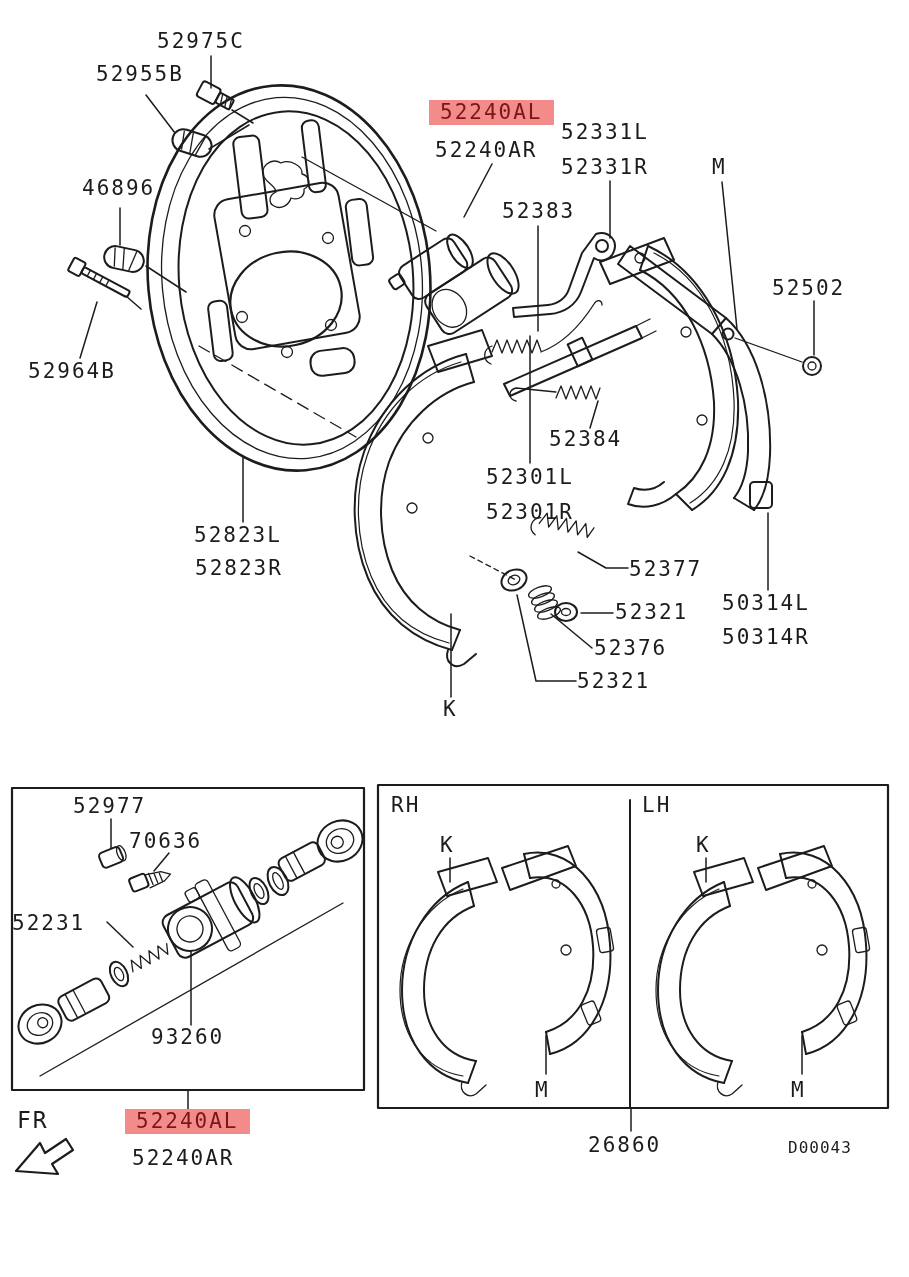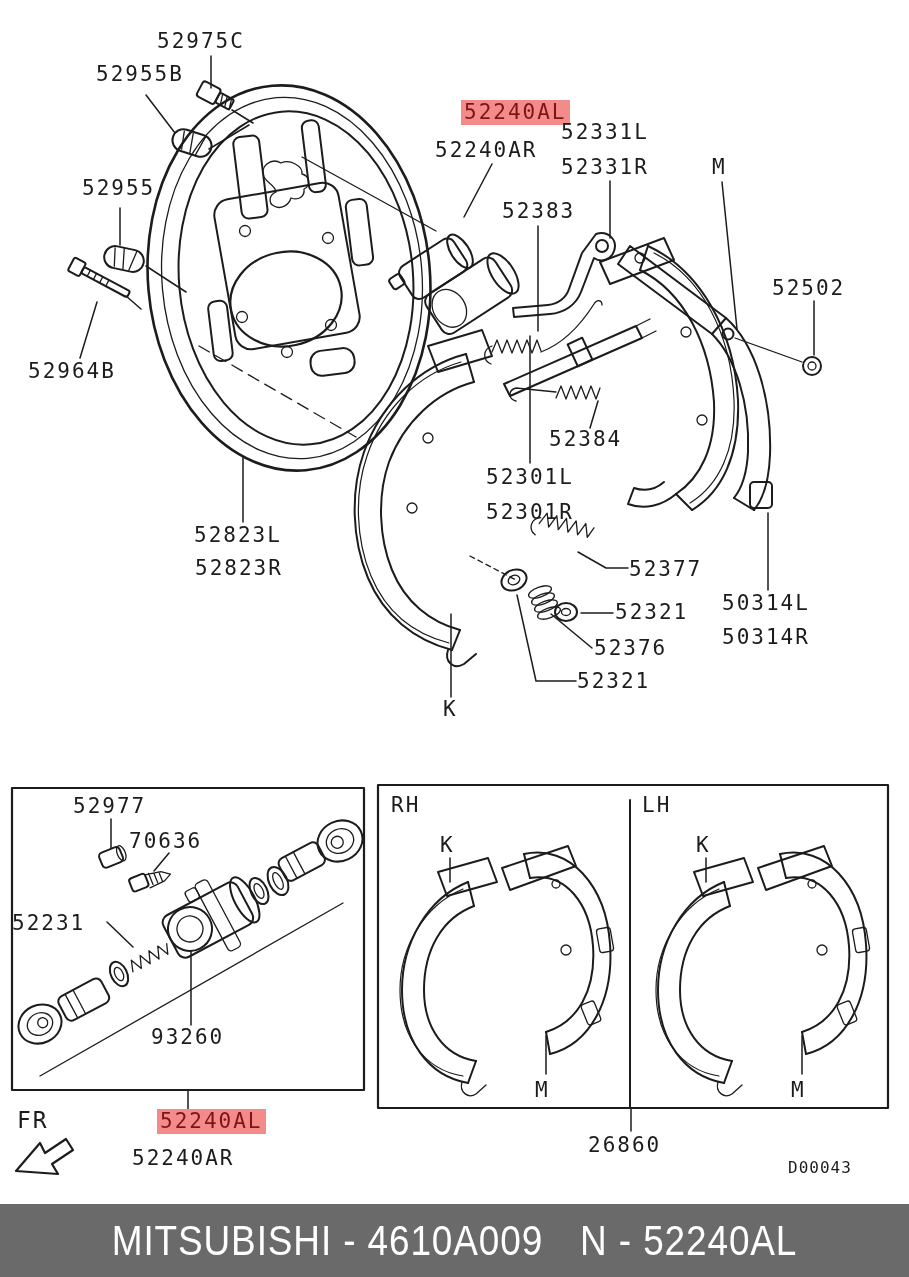--- a/index.html
+++ b/index.html
@@ -13,23 +13,23 @@
   svg.art{position:absolute;left:0;top:0;color:var(--ink);}
   .art path,.art rect,.art line,.art ellipse,.art circle,.art polygon{
     fill:none;stroke:currentColor;stroke-width:2;stroke-linecap:round;stroke-linejoin:round;}
   .art .thin{stroke-width:1.3}
   .art .lining{stroke-width:1.2}
   .art .leader{stroke-width:1.5}
   .art .box{stroke-width:2.2}
   .art .frarrow{fill:#fff;stroke-width:2.2}
   .label{position:absolute;font-size:21px;letter-spacing:2px;color:var(--ink);
          white-space:nowrap;line-height:1.05;}
-  .label.small{font-size:16px;letter-spacing:1px;margin-top:20px;}
+  .label.small{font-size:16px;letter-spacing:1px;}
   .label.fr{font-size:23px;}
-  .hl{background:var(--highlight-bg);color:var(--highlight-text);padding:1px 3px 2px;margin-left:32px;}
+  .hl{background:var(--highlight-bg);color:var(--highlight-text);padding:1px 11px 2px;}
   .footer{position:absolute;left:0;top:1204px;width:909px;height:73px;background:var(--footer-bg);
           display:flex;align-items:center;justify-content:center;}
   .footer-line{display:flex;gap:42px;transform:scaleX(0.88);
                font-family:"Liberation Sans",sans-serif;font-size:42px;color:var(--footer-text);
                letter-spacing:1px;white-space:nowrap;}
 </style>
 </head>
 <body>
 
 <div class="stage">
@@ -236,21 +236,21 @@
         <rect x="584" y="1002" width="14" height="22" rx="3" transform="rotate(-22 591 1013)" class="thin"></rect>
         <path class="leader" d="M450,858 V882 M546,1074 V1036"></path>
       </g>
       <use href="#shoe-pair-rh" xlink:href="#shoe-pair-rh" x="256"></use>
       <path class="leader" d="M631,1108 V1131"></path>
     </g>
   </svg>
 
   <div class="label" style="left:157px;top:30px">52975C</div>
   <div class="label" style="left:96px;top:63px">52955B</div>
-  <div class="label" style="left:82px;top:177px">52955</div>
+  <div class="label" style="left:82px;top:177px">46896</div>
   <div class="label" style="left:28px;top:360px">52964B</div>
   <div class="label hl" style="left:429px;top:100px">52240AL</div>
   <div class="label" style="left:435px;top:139px">52240AR</div>
   <div class="label" style="left:561px;top:121px">52331L</div>
   <div class="label" style="left:561px;top:156px">52331R</div>
   <div class="label" style="left:502px;top:200px">52383</div>
   <div class="label" style="left:712px;top:156px">M</div>
   <div class="label" style="left:772px;top:277px">52502</div>
   <div class="label" style="left:549px;top:428px">52384</div>
   <div class="label" style="left:486px;top:466px">52301L</div>
@@ -275,20 +275,14 @@
 
   <div class="label" style="left:391px;top:794px">RH</div>
   <div class="label" style="left:642px;top:794px">LH</div>
   <div class="label" style="left:440px;top:834px">K</div>
   <div class="label" style="left:696px;top:834px">K</div>
   <div class="label" style="left:535px;top:1079px">M</div>
   <div class="label" style="left:791px;top:1079px">M</div>
   <div class="label" style="left:588px;top:1134px">26860</div>
   <div class="label small" style="left:788px;top:1140px">D00043</div>
 
-  <div class="footer">
-    <div class="footer-line">
-      <span>MITSUBISHI - 4610A009</span>
-      <span>N - 52240AL</span>
-    </div>
-  </div>
 
 </div>
 
 </body></html>

